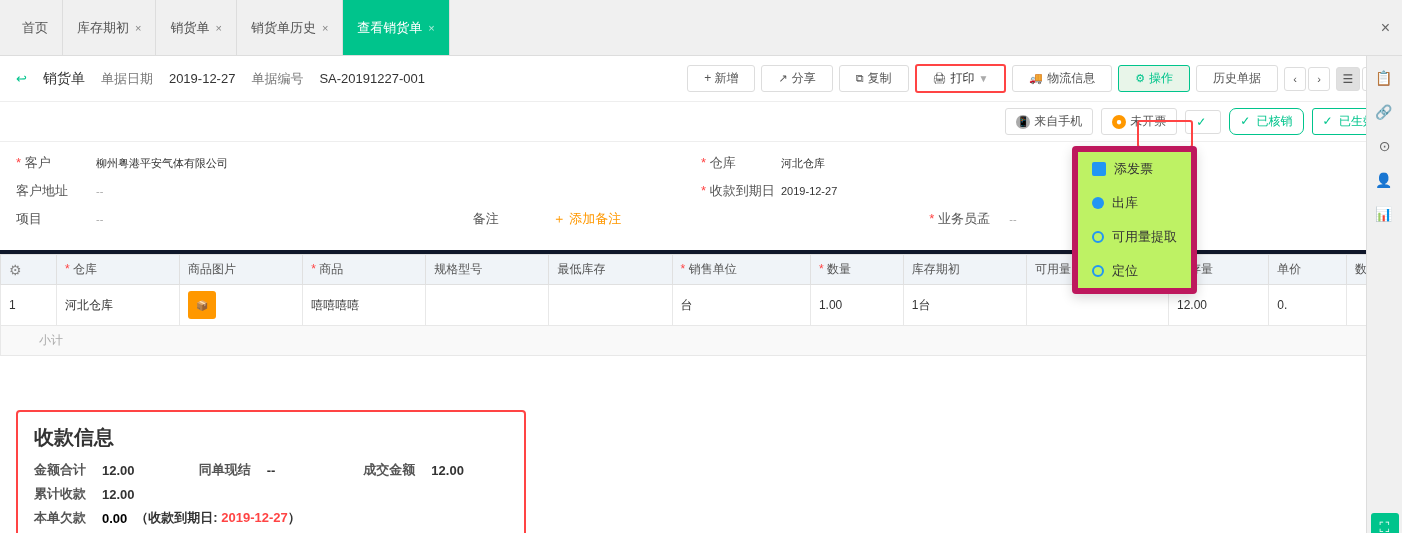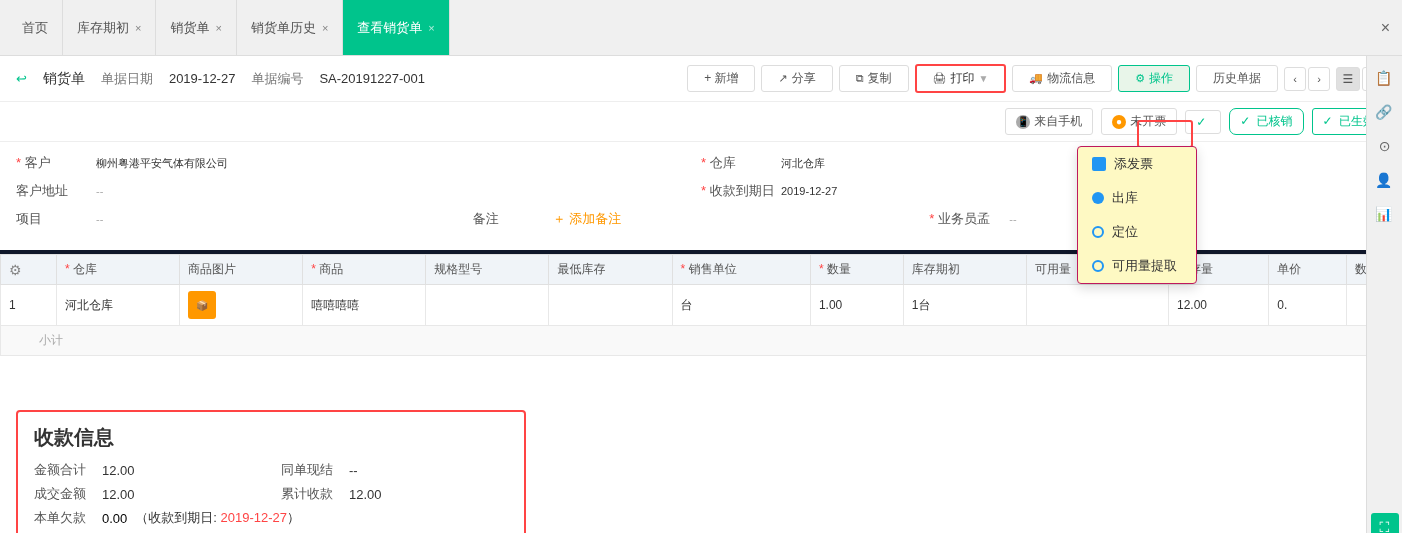--- a/index.html
+++ b/index.html
@@ -112,30 +112,30 @@
       display: flex; align-items: center; justify-content: center; color: #fff; font-size: 10px;
     }
 
     
     .payment-box {
       position: absolute; bottom: 8px; left: 16px;
       border: 2px solid #f44; border-radius: 4px;
       background: #fff; padding: 12px 16px; width: 510px; z-index: 10;
     }
     .payment-title { font-weight: bold; font-size: 20px; margin-bottom: 10px; }
-    .payment-grid { display: grid; grid-template-columns: 1fr 1fr; gap: 6px 20px; }
+    .payment-grid { display: grid; grid-template-columns: 1fr 1fr 1fr; gap: 6px 20px; font-weight: bold; }
     .payment-row { display: flex; align-items: center; gap: 8px; font-size: 13px; }
     .payment-label { color: #555; min-width: 60px; }
     .payment-value { color: #333; }
     .payment-value.red { color: #000000; }
 
     
     .dropdown-menu {
-      position: absolute; top: 90px; right: 200px; background: #fef9c3;
-      border: 1px solid #be185d; border-radius: 4px; box-shadow: 0 4px 12px rgba(0,0,0,0.15);
+      position: absolute; top: 90px; right: 200px; background: #bef264;
+      border: 6px solid #be185d; border-radius: 4px; box-shadow: 0 4px 12px rgba(0,0,0,0.15);
       z-index: 100; min-width: 120px;
     }
     .dropdown-item {
       display: flex; align-items: center; gap: 8px; padding: 8px 14px;
       cursor: pointer; font-size: 13px; color: #333;
     }
     .icon-square { display: inline-block; width: 14px; height: 14px; background: #2196f3; border-radius: 2px; }
     .icon-circle-blue { display: inline-block; width: 12px; height: 12px; background: #2196f3; border-radius: 50%; }
     .icon-circle-hollow { display: inline-block; width: 12px; height: 12px; border: 2px solid #2196f3; border-radius: 50%; }
 
@@ -367,25 +367,25 @@
       <div class="dropdown-item" style="color:#333;">
         <span class="icon-square"></span>
         <span>添发票</span>
       </div>
       <div class="dropdown-item">
         <span class="icon-circle-blue"></span>
         <span>出库</span>
       </div>
       <div class="dropdown-item">
         <span class="icon-circle-hollow"></span>
-        <span>定位</span>
+        <span>可用量提取</span>
       </div>
       <div class="dropdown-item">
         <span class="icon-circle-hollow"></span>
-        <span>可用量提取</span>
+        <span>定位</span>
       </div>
     </div>
 
     <div style="position:absolute; top:64px; right:209px; width:56px; height:28px; border: 2px solid #f44; border-radius:3px; pointer-events:none; z-index:50;"></div>
 
     <div class="right-sidebar">
       <div class="sidebar-icon-btn">📋</div>
       <div class="sidebar-icon-btn">🔗</div>
       <div class="sidebar-icon-btn">⊙</div>
       <div class="sidebar-icon-btn">👤</div>

